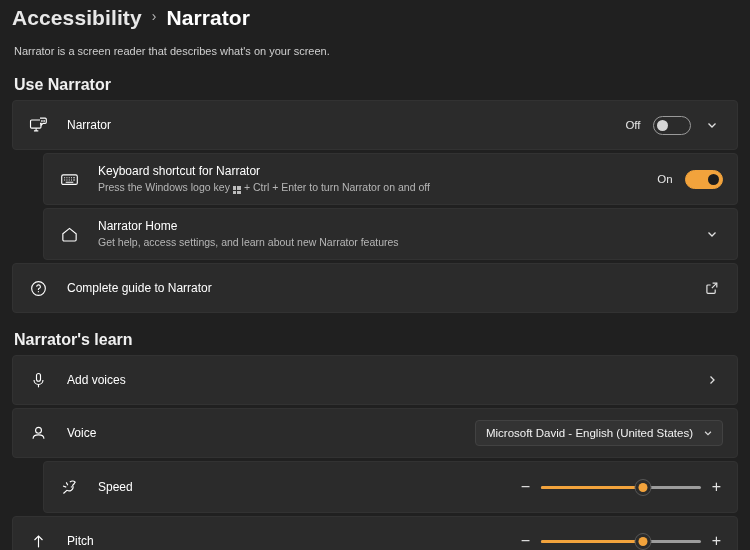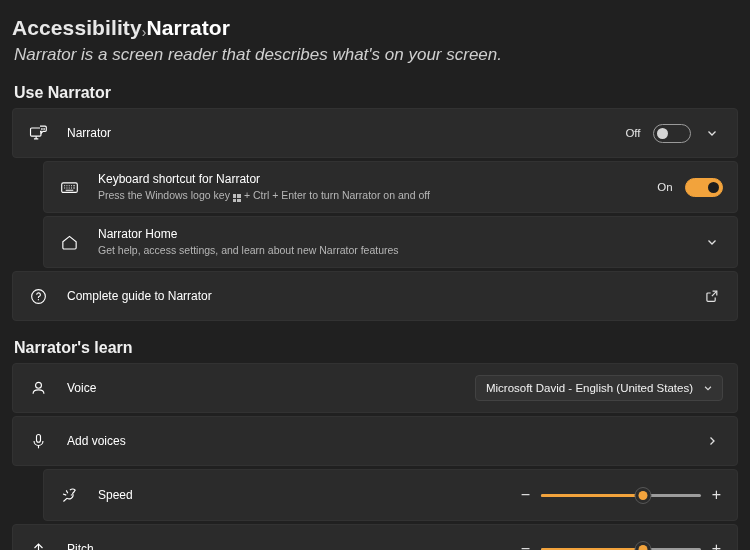--- a/index.html
+++ b/index.html
@@ -20,21 +20,22 @@
   .page {
     position: relative;
     width: 750px;
     height: 550px;
     padding: 0 12px;
   }
 
   
   .breadcrumb {
     display: flex;
-    align-items: flex-end;
+    align-items: flex-start;
+    gap: 10px;
     padding: 6px 0 0 0;
     height: 40px;
   }
   .crumb-parent {
     font-size: 21px;
     font-weight: 600;
     color: #e8e8e8;
     letter-spacing: .1px;
   }
   .crumb-sep {
@@ -43,24 +44,23 @@
     font-weight: 400;
     padding-top: 2px;
   }
   .crumb-current {
     font-size: 21px;
     font-weight: 700;
     color: #ffffff;
     letter-spacing: .1px;
   }
   .page-desc {
-    font-size: 17px;
+    font-size: 11px;
     color: #cfcfcf;
     padding: 5px 0 0 2px;
-    font-style: italic;
   }
 
   
   .section-title {
     font-size: 16px;
     font-weight: 700;
     color: #f0f0f0;
     padding: 0 0 6px 2px;
   }
   .section-use-narrator { margin-top: 19px; }
@@ -382,56 +382,56 @@
   </div>
 
   <div class="section-voice">
     <div class="section-title">Narrator's learn</div>
 
     <div class="card-group">
 
       <div class="row">
         <div class="row-icon">
           <svg width="19" height="19" viewBox="0 0 20 20" fill="none" stroke="currentColor" stroke-width="1.2">
+            <rect x="7.9" y="2.6" width="4.2" height="8.2" rx="2.1"></rect>
+            <path d="M5.3 9.5a4.7 4.7 0 0 0 9.4 0"></path>
+            <path d="M10 14.2v3"></path>
+          </svg>
+        </div>
+        <div class="row-text">
+          <span class="row-title">Add voices</span>
+        </div>
+        <div class="row-right">
+          <span class="chev-right">
+            <svg width="12" height="12" viewBox="0 0 12 12" fill="none" stroke="currentColor" stroke-width="1.3">
+                <path d="M4.5 2.5 8 6l-3.5 3.5"></path>
+              </svg>
+          </span>
+        </div>
+      </div>
+
+      <div class="row">
+        <div class="row-icon">
+          <svg width="19" height="19" viewBox="0 0 20 20" fill="none" stroke="currentColor" stroke-width="1.2">
             <circle cx="10" cy="6.6" r="3.1"></circle>
             <path d="M4.3 15.4c0-2.5 2.6-3.9 5.7-3.9s5.7 1.4 5.7 3.9"></path>
           </svg>
         </div>
         <div class="row-text">
           <span class="row-title">Voice</span>
         </div>
         <div class="row-right">
           <div class="dropdown">
             <span class="dropdown-value">Microsoft David - English (United States)</span>
             <span class="chev">
               <svg width="10" height="10" viewBox="0 0 12 12" fill="none" stroke="currentColor" stroke-width="1.4">
                   <path d="M2.5 4.5 6 8l3.5-3.5"></path>
                 </svg>
             </span>
           </div>
-        </div>
-      </div>
-
-      <div class="row">
-        <div class="row-icon">
-          <svg width="19" height="19" viewBox="0 0 20 20" fill="none" stroke="currentColor" stroke-width="1.2">
-            <rect x="7.9" y="2.6" width="4.2" height="8.2" rx="2.1"></rect>
-            <path d="M5.3 9.5a4.7 4.7 0 0 0 9.4 0"></path>
-            <path d="M10 14.2v3"></path>
-          </svg>
-        </div>
-        <div class="row-text">
-          <span class="row-title">Add voices</span>
-        </div>
-        <div class="row-right">
-          <span class="chev-right">
-            <svg width="12" height="12" viewBox="0 0 12 12" fill="none" stroke="currentColor" stroke-width="1.3">
-                <path d="M4.5 2.5 8 6l-3.5 3.5"></path>
-              </svg>
-          </span>
         </div>
       </div>
 
       <div class="row row-tall">
         <div class="row-icon">
           <svg width="19" height="19" viewBox="0 0 20 20" fill="none" stroke="currentColor" stroke-width="1.2">
             <path d="M10.4 4.2c1.9-1.3 4.3-1.1 5.6.2-1.3 1.4-1.3 2.6-2.9 3.3"></path>
             <path d="M13.1 7.7c1 1.6.5 3.9-1.2 5.1-1.5 1-3.3.9-4.4-.1"></path>
             <path d="M7.5 12.7 3.6 16.3"></path>
             <path d="M6.6 9.6 3.2 8.4M8.2 7.6 6.6 4.6"></path>

